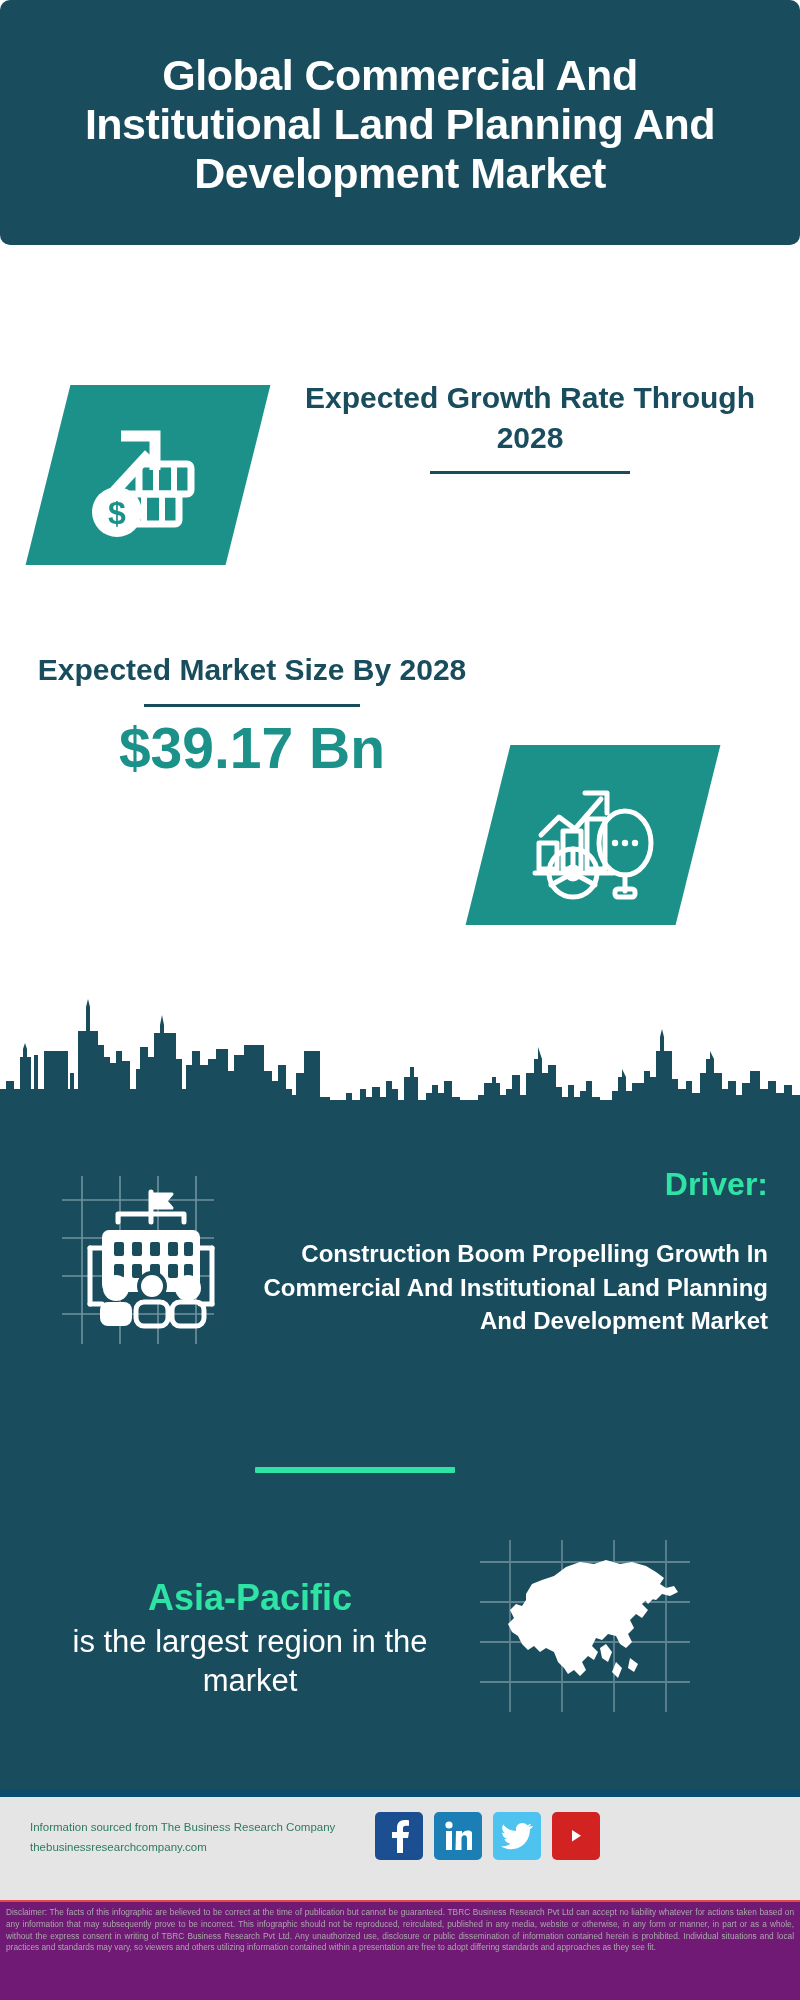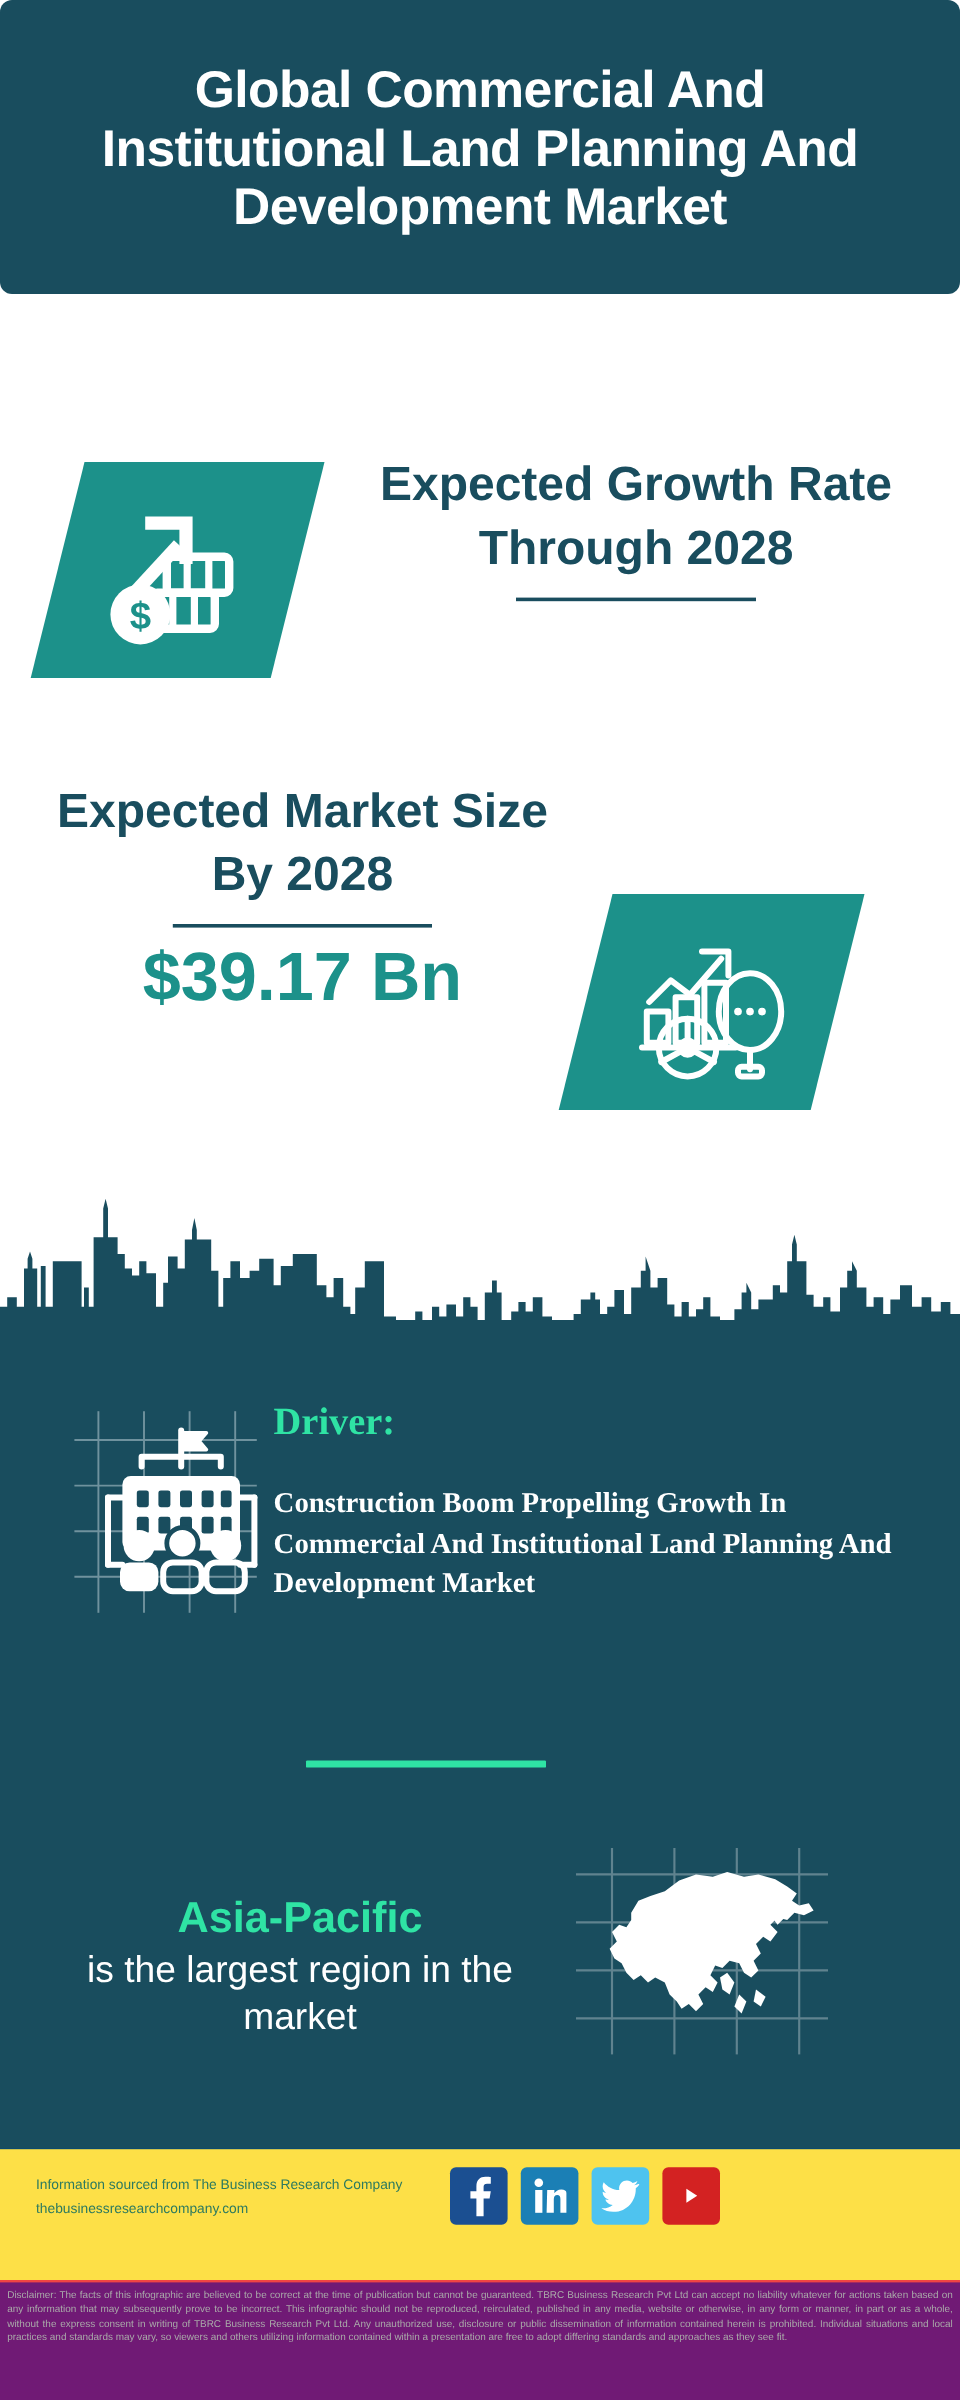--- a/index.html
+++ b/index.html
@@ -41,21 +41,21 @@
   .para-inner{
     transform:skewX(14deg);
     width:100%;height:100%;
     display:flex;align-items:center;justify-content:center;
   }
 
   
   .growth-icon{left:48px;top:385px;width:200px;height:180px;}
   .stat-block{position:absolute;text-align:center;}
   .stat-label{
-    color:#194d5e;font-size:40px;font-weight:bold;line-height:1.32;
+    color:#194d5e;font-size:30px;font-weight:bold;line-height:1.32;
   }
   .rule{
     height:3px;background:#194d5e;margin:14px auto 10px auto;
   }
   .stat-value{
     color:#1c918a;font-size:57px;font-weight:bold;line-height:1.1;
   }
   .growth-text{left:300px;top:378px;width:460px;}
   .growth-text .rule{width:200px;}
 
@@ -66,37 +66,37 @@
 
   
   .skyline{position:absolute;left:0;top:985px;width:800px;height:120px;}
 
   
   .dark-zone{
     position:absolute;left:0;top:1100px;width:800px;height:690px;background:#194d5e;
   }
 
   .driver-icon{position:absolute;left:48px;top:1170px;width:180px;height:180px;}
-  .driver-text{position:absolute;left:228px;top:1165px;width:540px;text-align:left;font-family:Liberation Serif, serif;}
+  .driver-text{position:absolute;left:228px;top:1165px;width:540px;text-align:right;}
   .driver-head{color:#2fe3a4;font-size:32px;font-weight:bold;line-height:1.2;}
   .driver-body{color:#ffffff;font-size:24px;font-weight:bold;line-height:1.38;margin-top:34px;}
 
   .mint-rule{
     position:absolute;left:255px;top:1467px;width:200px;height:6px;background:#2fe3a4;border-radius:1px;
   }
 
   .region-text{position:absolute;left:50px;top:1576px;width:400px;text-align:center;}
   .region-head{color:#2fe3a4;font-size:36px;font-weight:bold;line-height:1.22;}
   .region-sub{color:#ffffff;font-size:31px;line-height:1.26;margin-top:2px;}
   .region-map{position:absolute;left:470px;top:1540px;width:230px;height:180px;}
 
   
   .footer{
-    position:absolute;left:0;top:1790px;width:800px;height:110px;background:#fde047;
-    border-top:1px solid #0c4a6e;
+    position:absolute;left:0;top:1790px;width:800px;height:110px;background:#e5e5e5;
+    border-top:7px solid #0c4a6e;
   }
   .footer-src{position:absolute;left:30px;top:20px;width:350px;}
   .footer-src div{color:#2d7a5f;font-size:11.5px;line-height:1.75;}
   .socials{position:absolute;left:375px;top:15px;display:flex;gap:11px;}
   .soc{width:48px;height:48px;border-radius:5px;display:flex;align-items:center;justify-content:center;}
   .soc-fb{background:#1b4f91;}
   .soc-li{background:#1b7fb5;}
   .soc-tw{background:#4ec3ef;}
   .soc-yt{background:#d32222;}
 

